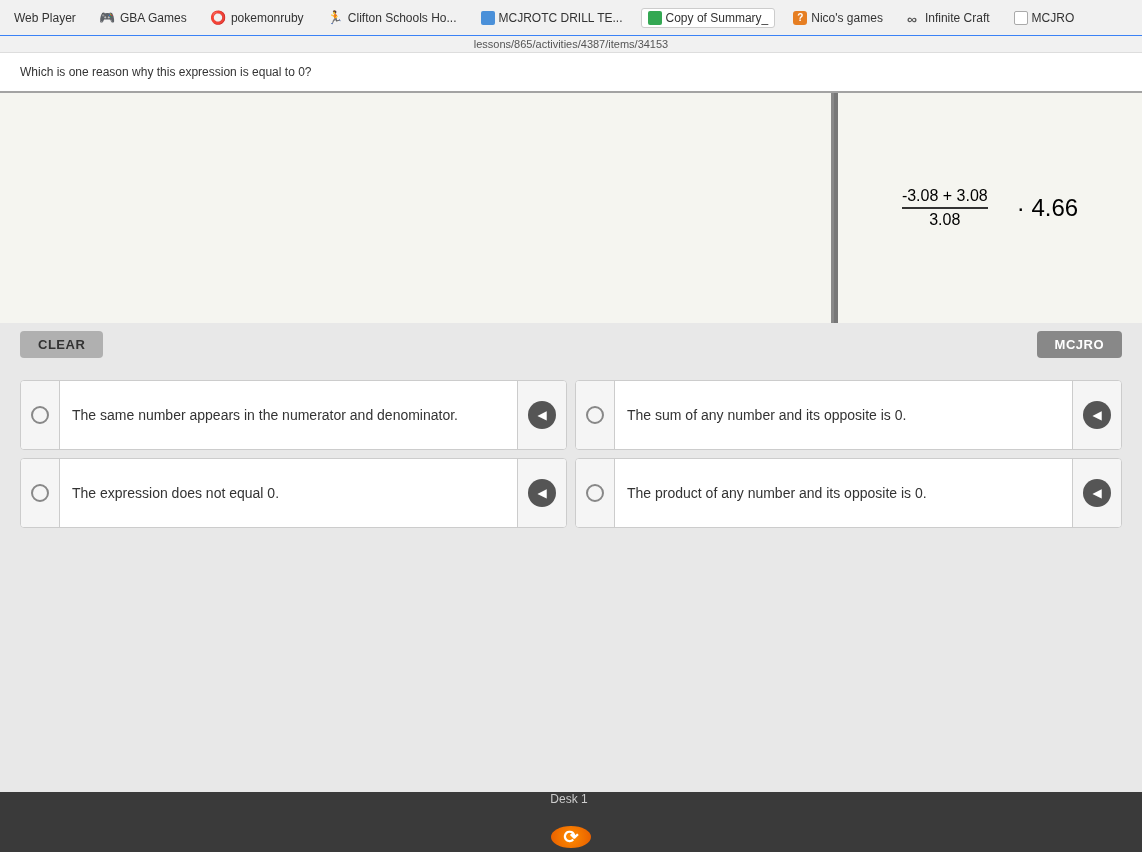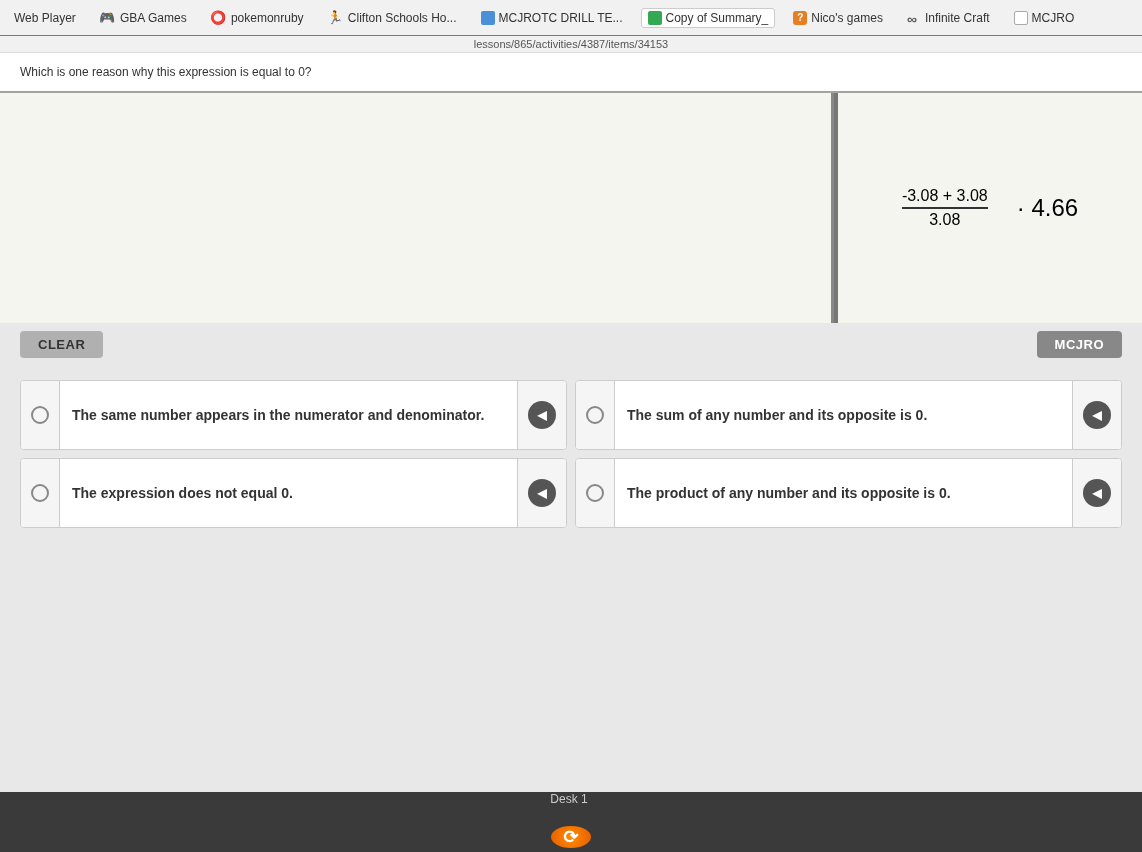--- a/index.html
+++ b/index.html
@@ -133,21 +133,20 @@
     .multiply-part {
       display: inline-block;
       vertical-align: middle;
       font-size: 24px;
       margin-left: 24px;
     }
 
     
     .answers-area {
       padding: 10px 20px;
-      font-weight: bold;
     }
 
     
     .action-buttons {
       display: flex;
       justify-content: space-between;
       gap: 8px;
       padding: 8px 20px;
     }
     .action-btn {

